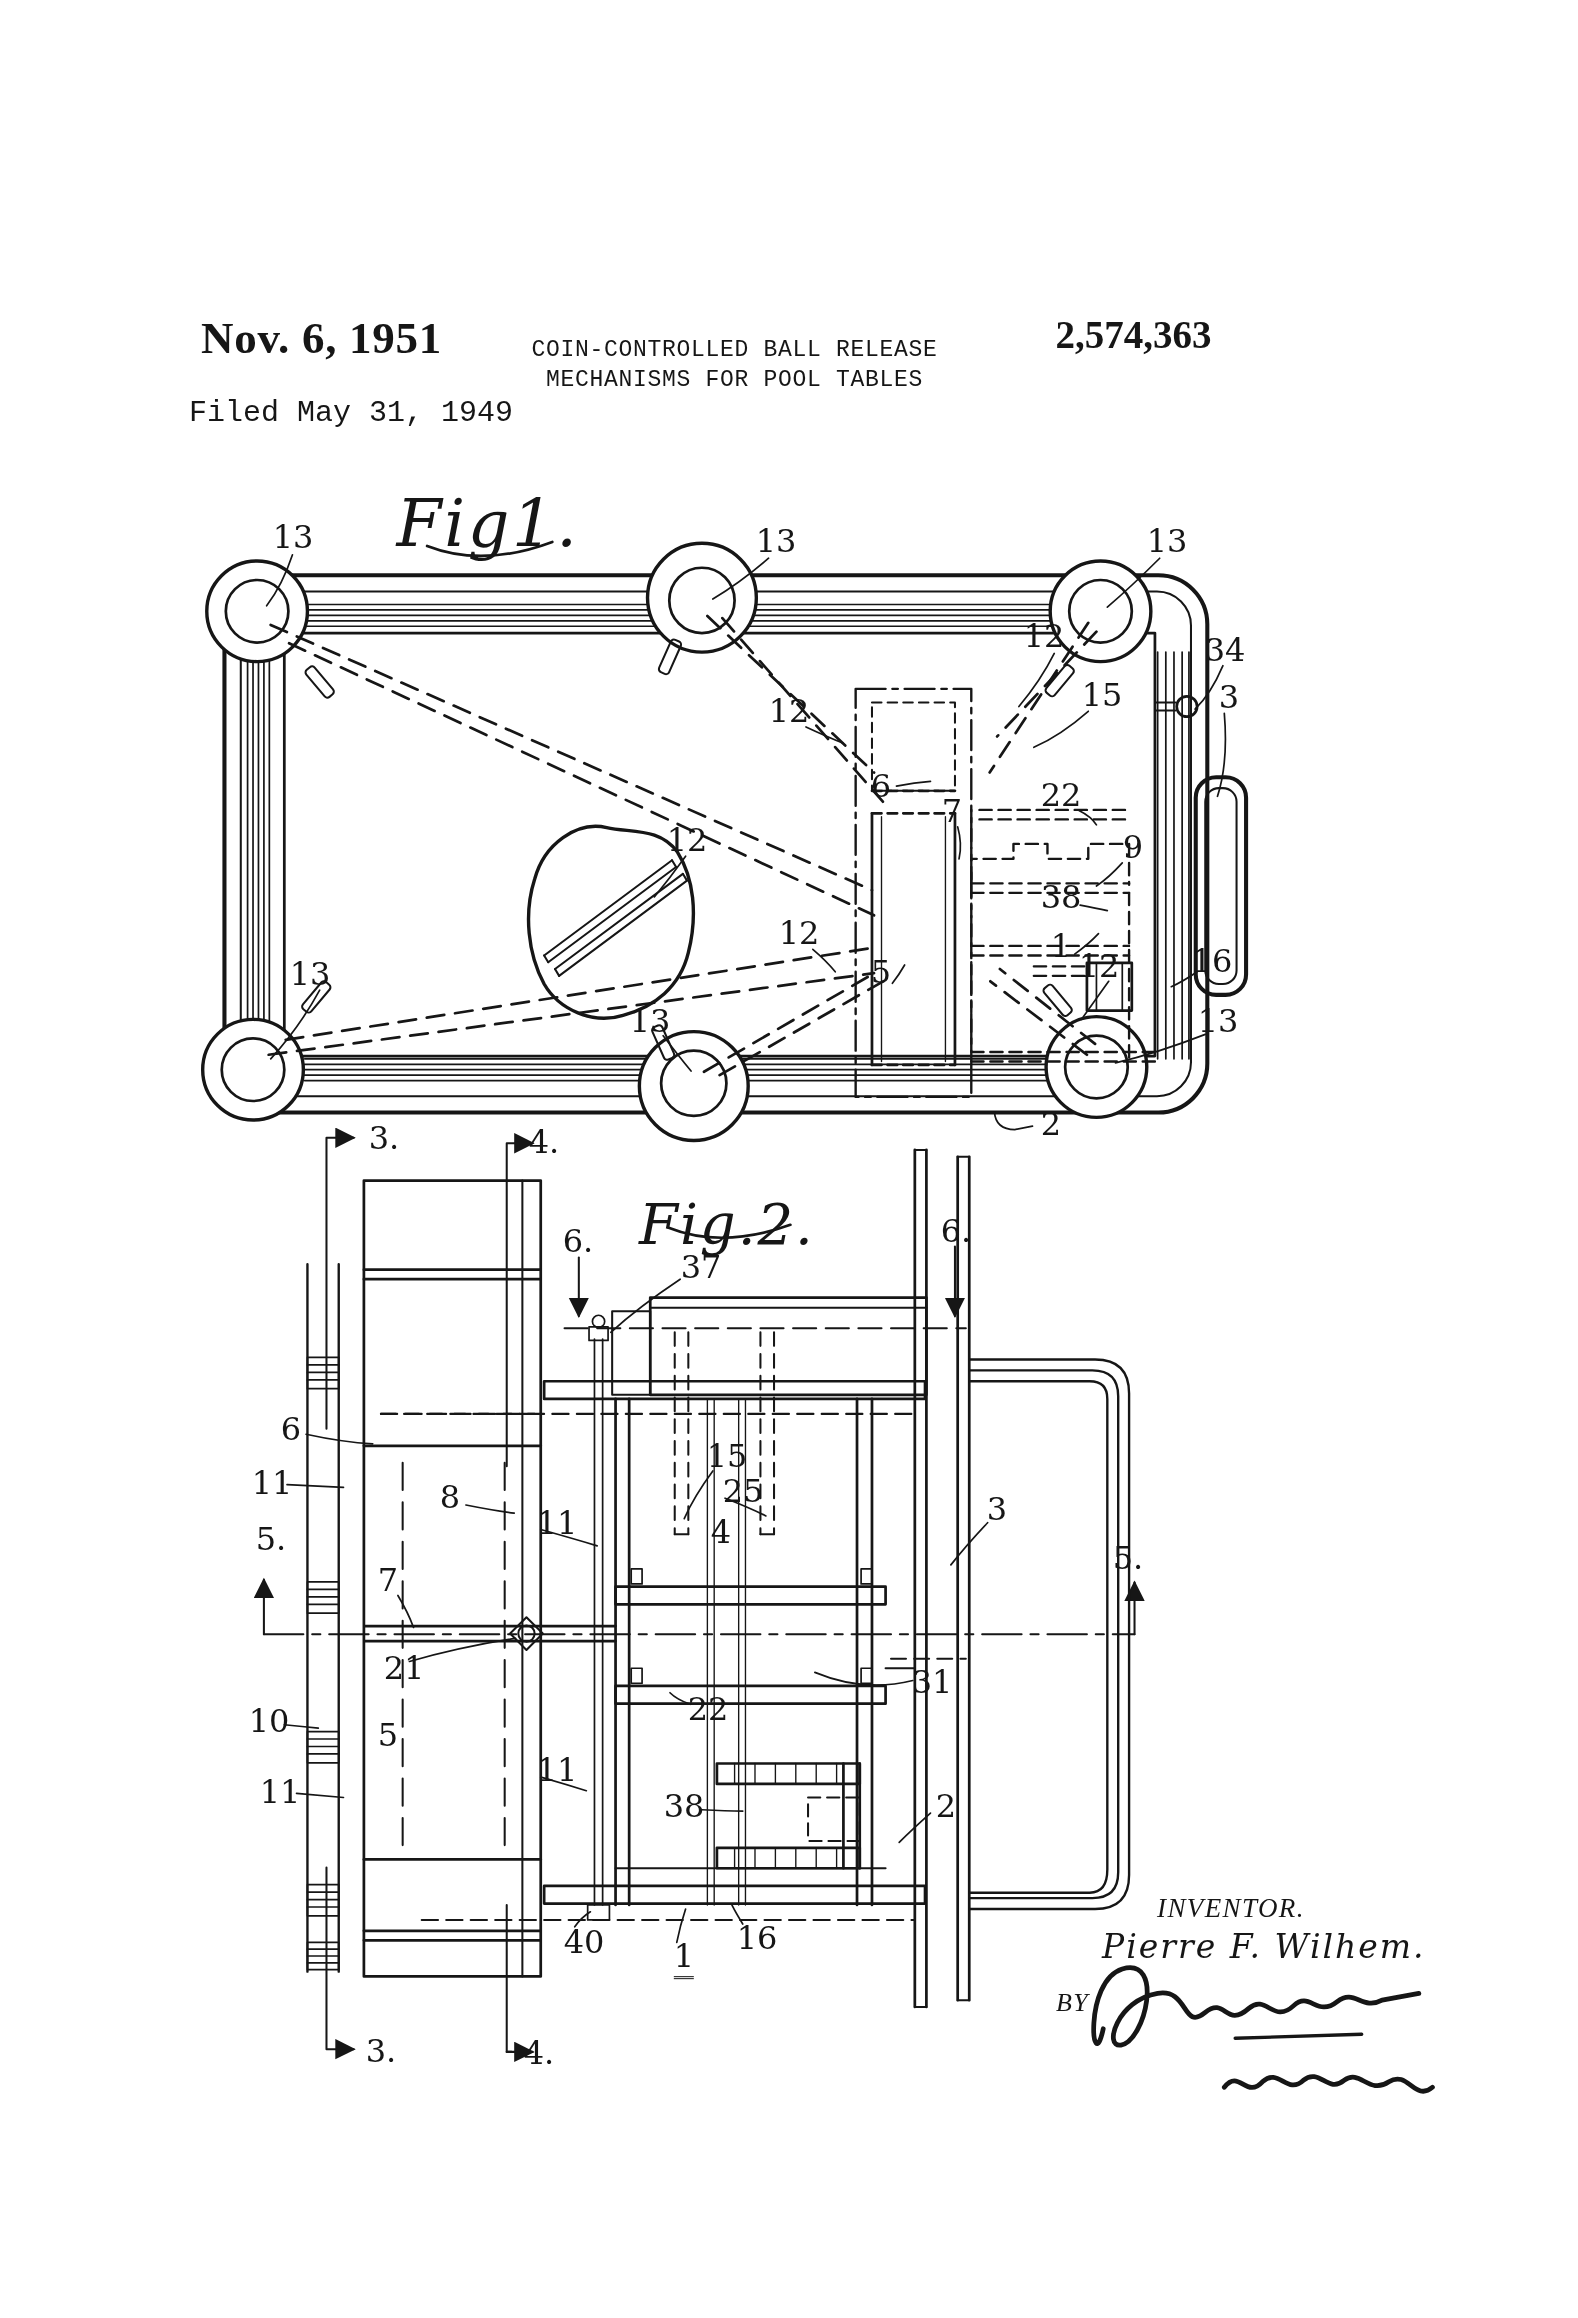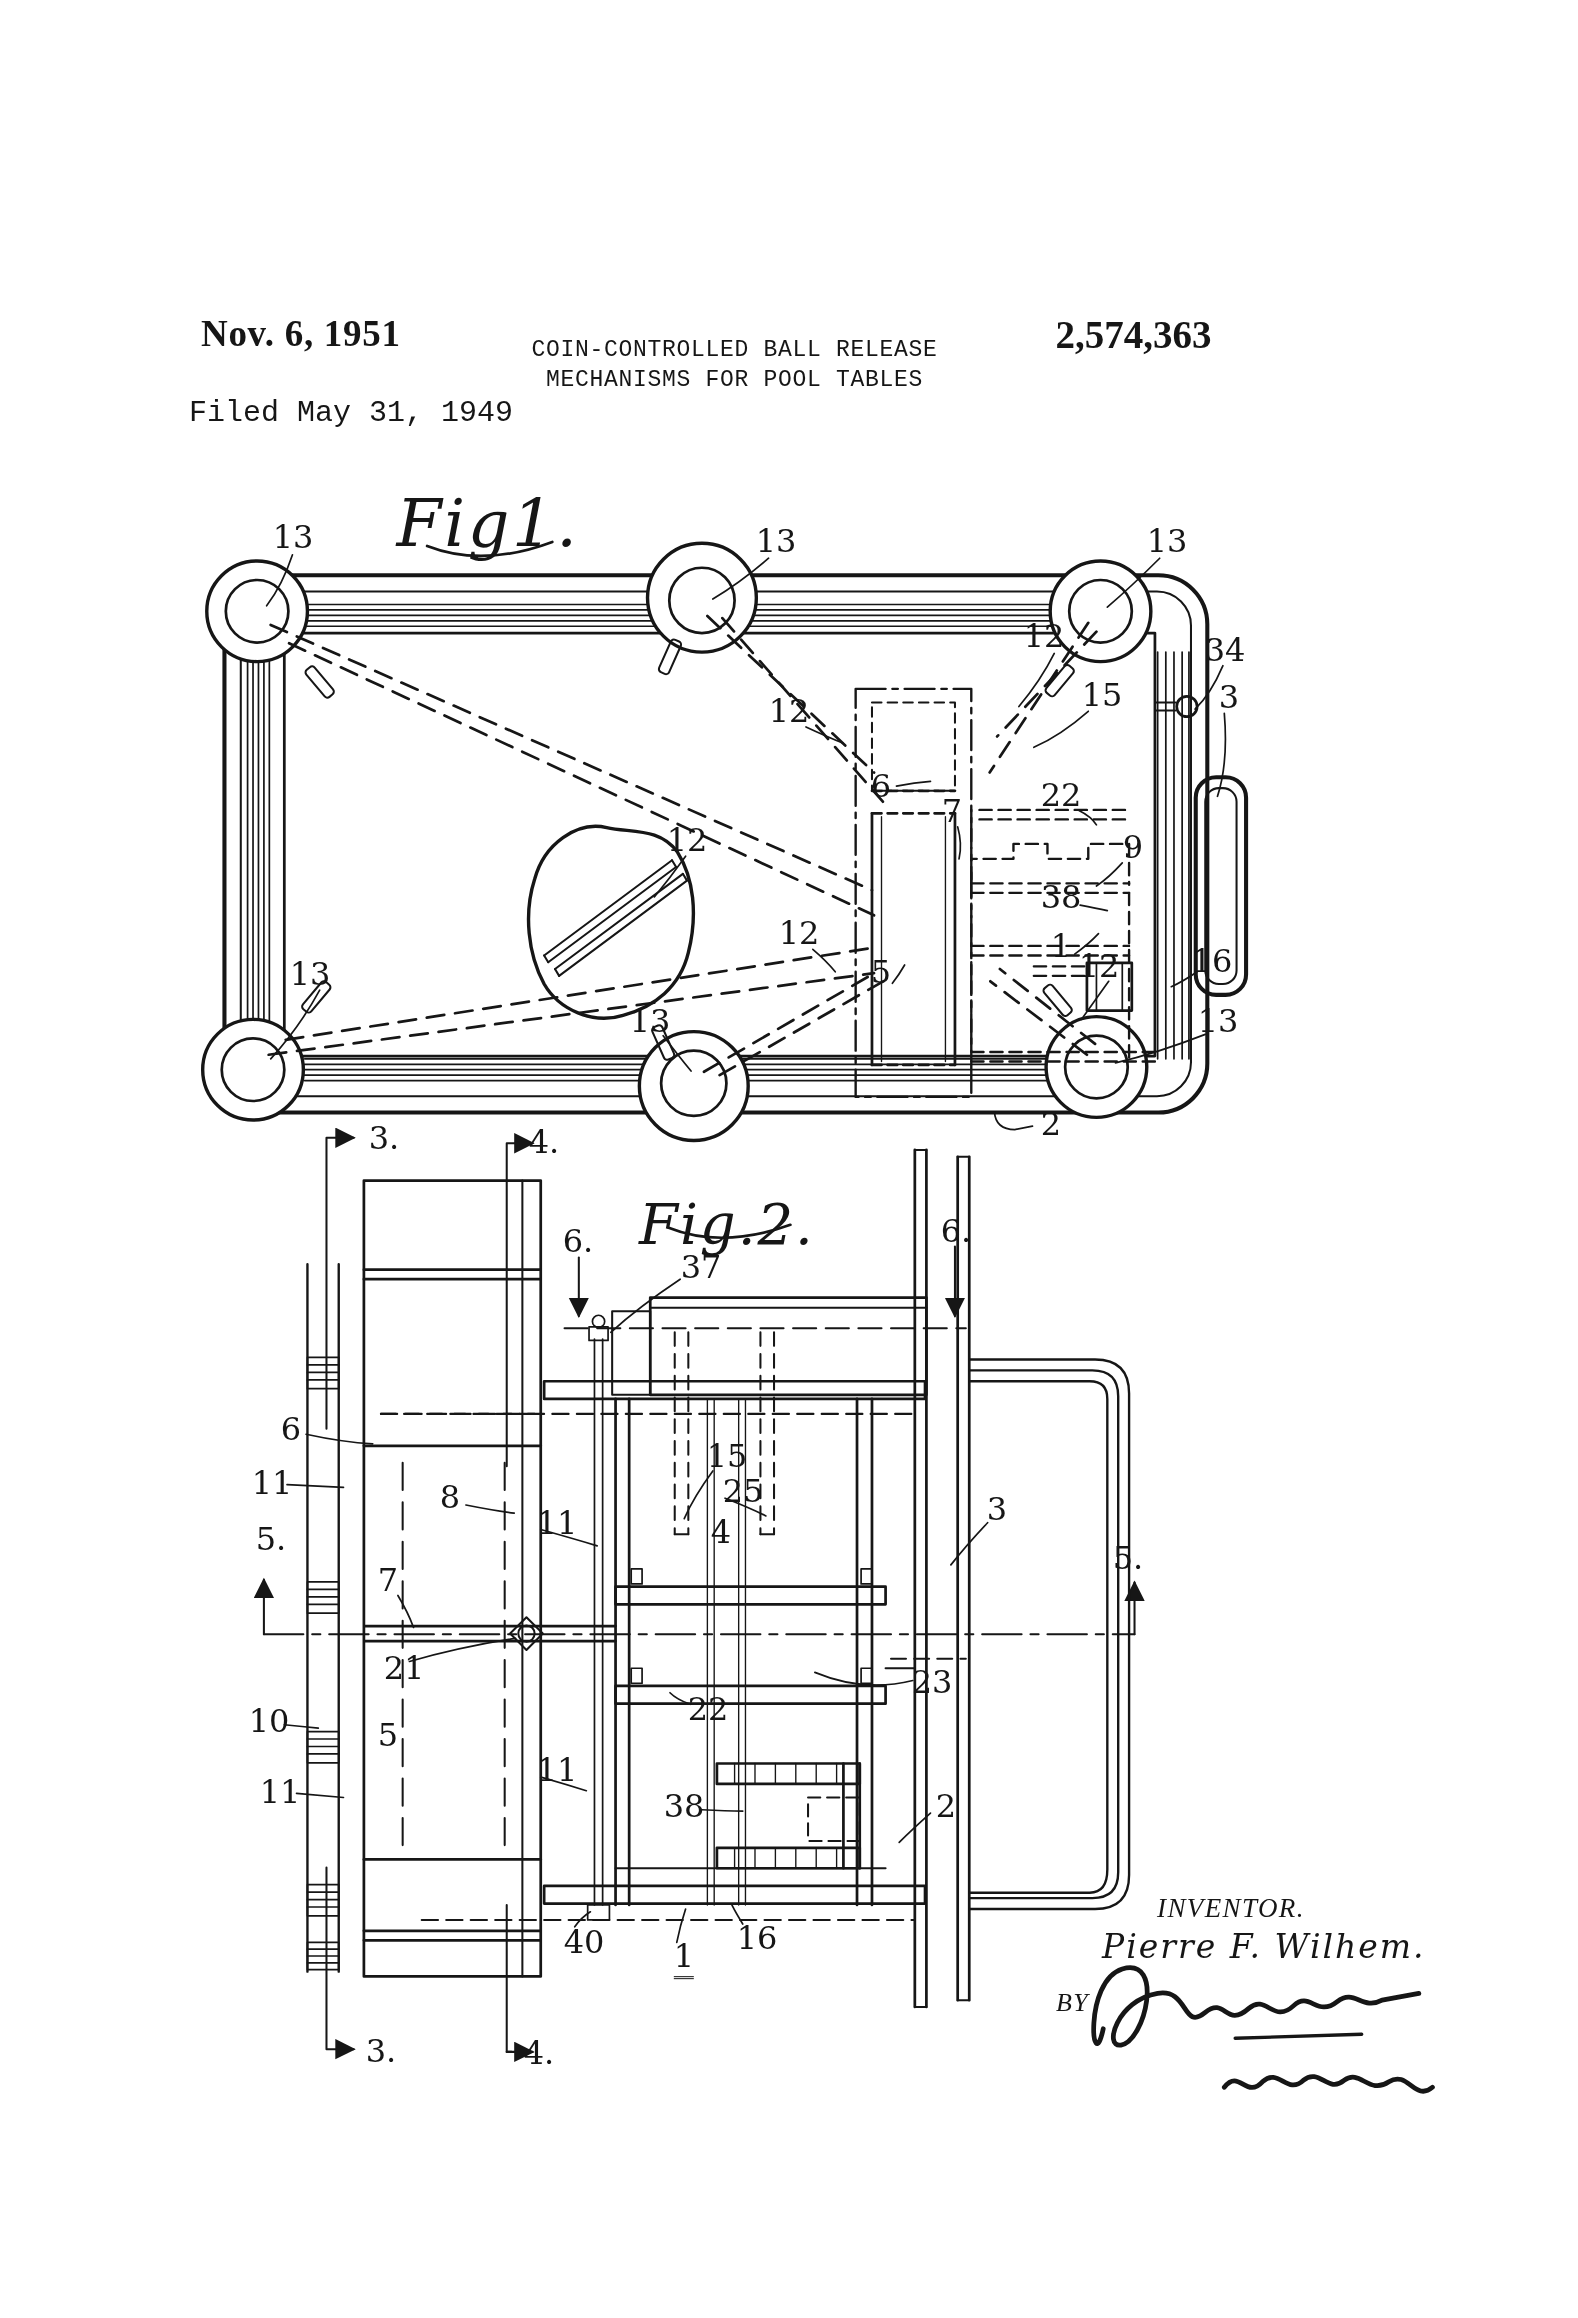--- a/index.html
+++ b/index.html
@@ -1,18 +1,18 @@
 <!DOCTYPE html>
 <html style="font-size:11px"><head>
 <meta charset="utf-8">
 <style>
   html,body{margin:0;padding:0;background:#e8e8e8;}
   .page{position:relative;width:1578px;height:2319px;background:#ffffff;overflow:hidden;
         font-family:"Liberation Serif",serif;color:#161616;}
-  .hdr-date{position:absolute;left:201px;top:312px;font-size:37px;font-weight:bold;letter-spacing:0.7px;}
+  .hdr-date{position:absolute;left:201px;top:312px;font-size:45px;font-weight:bold;letter-spacing:0.7px;}
   .hdr-patno{position:absolute;left:1021px;top:312px;width:225px;font-size:39px;font-weight:bold;text-align:center;}
   .hdr-center{position:absolute;left:476px;top:335px;width:517px;text-align:center;
               font-family:"Liberation Mono",monospace;}
   .hdr-name{font-size:29px;letter-spacing:1.4px;}
   .hdr-title{font-size:23px;letter-spacing:0.7px;line-height:30px;}
   .hdr-filed{position:absolute;left:189px;top:396px;font-family:"Liberation Mono",monospace;font-size:30px;}
   .hdr-sheet{position:absolute;left:966px;top:403px;width:245px;text-align:center;
              font-family:"Liberation Mono",monospace;font-size:26px;}
   .art{position:absolute;left:0;top:0;width:1578px;height:2319px;}
   .labels{position:absolute;left:0;top:0;width:1578px;height:2319px;pointer-events:none;}
@@ -349,21 +349,21 @@
       <span class="ref" style="left: 272px; top: 1483px;">11</span>
       <span class="ref" style="left: 450px; top: 1497px;">8</span>
       <span class="ref" style="left: 557px; top: 1523px;">11</span>
       <span class="ref" style="left: 271px; top: 1539px;">5.</span>
       <span class="ref" style="left: 388px; top: 1580px;">7</span>
       <span class="ref" style="left: 404px; top: 1668px;">21</span>
       <span class="ref" style="left: 727px; top: 1456px;">15</span>
       <span class="ref" style="left: 743px; top: 1491px;">25</span>
       <span class="ref" style="left: 721px; top: 1532px;">4</span>
       <span class="ref" style="left: 1128px; top: 1558px;">5.</span>
-      <span class="ref" style="left: 932px; top: 1682px;">23</span>
+      <span class="ref" style="left: 932px; top: 1682px;">31</span>
       <span class="ref" style="left: 708px; top: 1709px;">22</span>
       <span class="ref" style="left: 269px; top: 1721px;">10</span>
       <span class="ref" style="left: 388px; top: 1735px;">5</span>
       <span class="ref" style="left: 557px; top: 1770px;">11</span>
       <span class="ref" style="left: 280px; top: 1792px;">11</span>
       <span class="ref" style="left: 684px; top: 1806px;">38</span>
       <span class="ref" style="left: 946px; top: 1806px;">2</span>
       <span class="ref" style="left: 997px; top: 1509px;">3</span>
       <span class="ref" style="left: 584px; top: 1942px;">40</span>
       <span class="ref ul" style="left: 684px; top: 1958px;">1</span>

